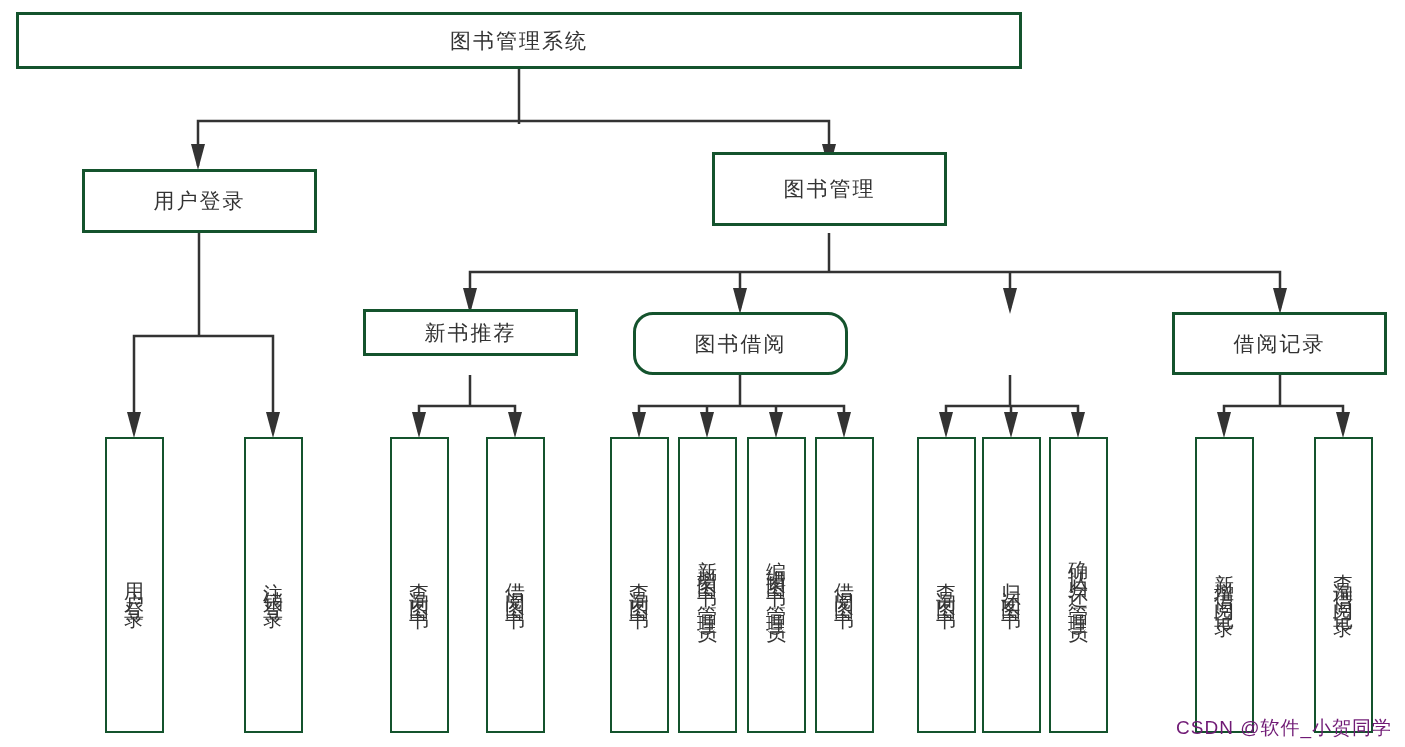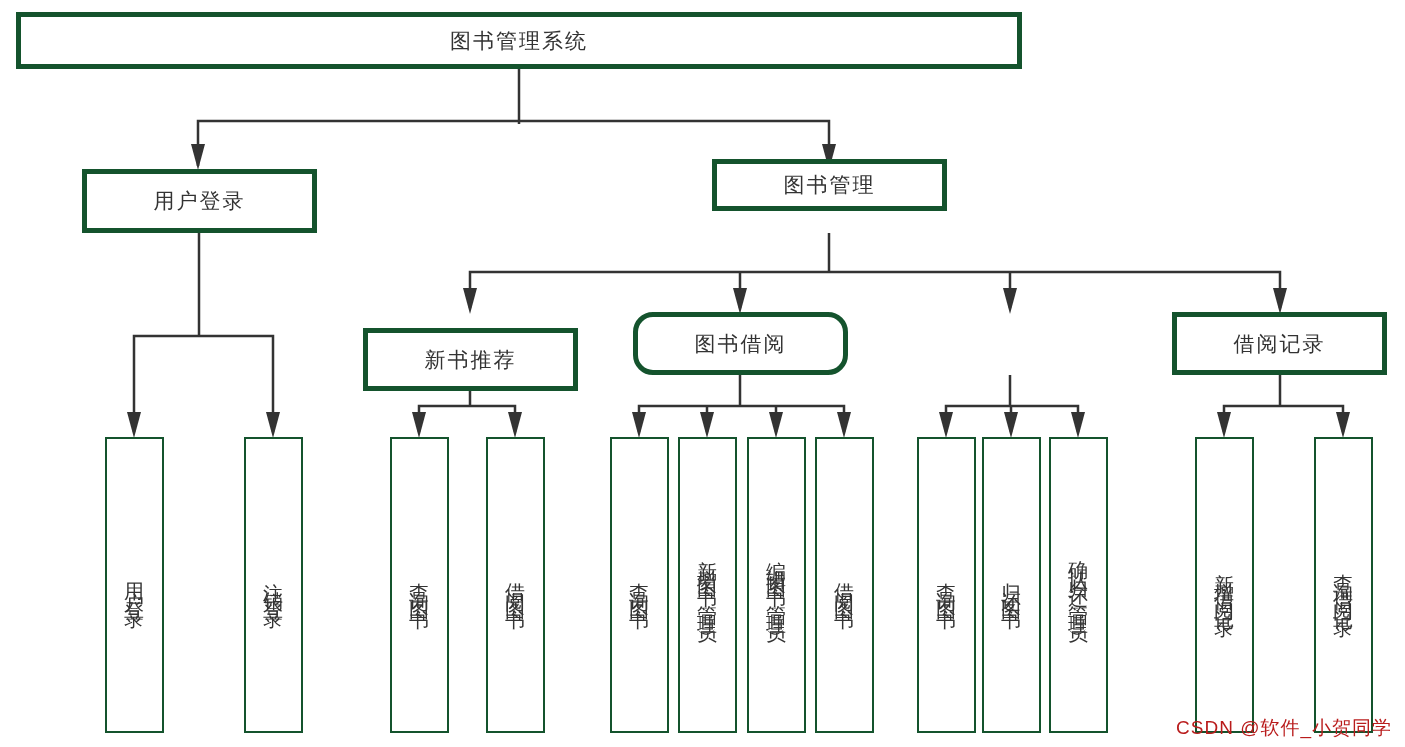--- a/index.html
+++ b/index.html
@@ -14,21 +14,21 @@
   }
   svg.connectors {
     position: absolute;
     left: 0; top: 0;
     width: 1405px; height: 747px;
     pointer-events: none;
   }
   .box {
     position: absolute;
     box-sizing: border-box;
-    border: 5px solid #14532d;
+    border: 3px solid #14532d;
     background: #ffffff;
     display: flex;
     align-items: center;
     justify-content: center;
     font-size: 21px;
     letter-spacing: 2px;
     color: #333333;
     white-space: nowrap;
   }
   .leaf {
@@ -39,21 +39,21 @@
     border-width: 2.5px;
     white-space: normal;
     line-height: 1;
   }
   .watermark {
     position: absolute;
     right: 13px;
     bottom: 6px;
     font-size: 19px;
     letter-spacing: 1px;
-    color: #b91c1c;
+    color: #701a75;
     white-space: nowrap;
   }
 </style>
 </head>
 <body>
 
 <div class="canvas">
 
   <svg class="connectors" viewBox="0 0 1405 747" aria-hidden="true">
     <g stroke="#333333" stroke-width="2.5" fill="none">
@@ -87,23 +87,23 @@
       <polygon points="1004,412 1018,412 1011,438"></polygon>
       <polygon points="1071,412 1085,412 1078,438"></polygon>
       <polygon points="1217,412 1231,412 1224,438"></polygon>
       <polygon points="1336,412 1350,412 1343,438"></polygon>
     </g>
   </svg>
 
   <div class="box" style="left:16px; top:12px; width:1006px; height:57px;">图书管理系统</div>
 
   <div class="box" style="left:82px; top:169px; width:235px; height:64px;">用户登录</div>
-  <div class="box" style="left:712px; top:159px; width:235px; height:52px;">图书管理</div>
+  <div class="box" style="left:712px; top:152px; width:235px; height:74px;">图书管理</div>
 
-  <div class="box" style="left:363px; top:328px; width:215px; height:63px;">新书推荐</div>
+  <div class="box" style="left:363px; top:309px; width:215px; height:47px;">新书推荐</div>
   <div class="box" style="left:633px; top:312px; width:215px; height:63px;border-radius:20px;">图书借阅</div>
   <div class="box" style="left:1172px; top:312px; width:215px; height:63px;">借阅记录</div>
 
   <div class="box leaf" style="left:105px; top:437px; width:59px; height:296px;">用户登录</div>
   <div class="box leaf" style="left:244px; top:437px; width:59px; height:296px;">注销登录</div>
 
   <div class="box leaf" style="left:390px; top:437px; width:59px; height:296px;">查询图书</div>
   <div class="box leaf" style="left:486px; top:437px; width:59px; height:296px;">借阅图书</div>
 
   <div class="box leaf" style="left:610px; top:437px; width:59px; height:296px;">查询图书</div>

